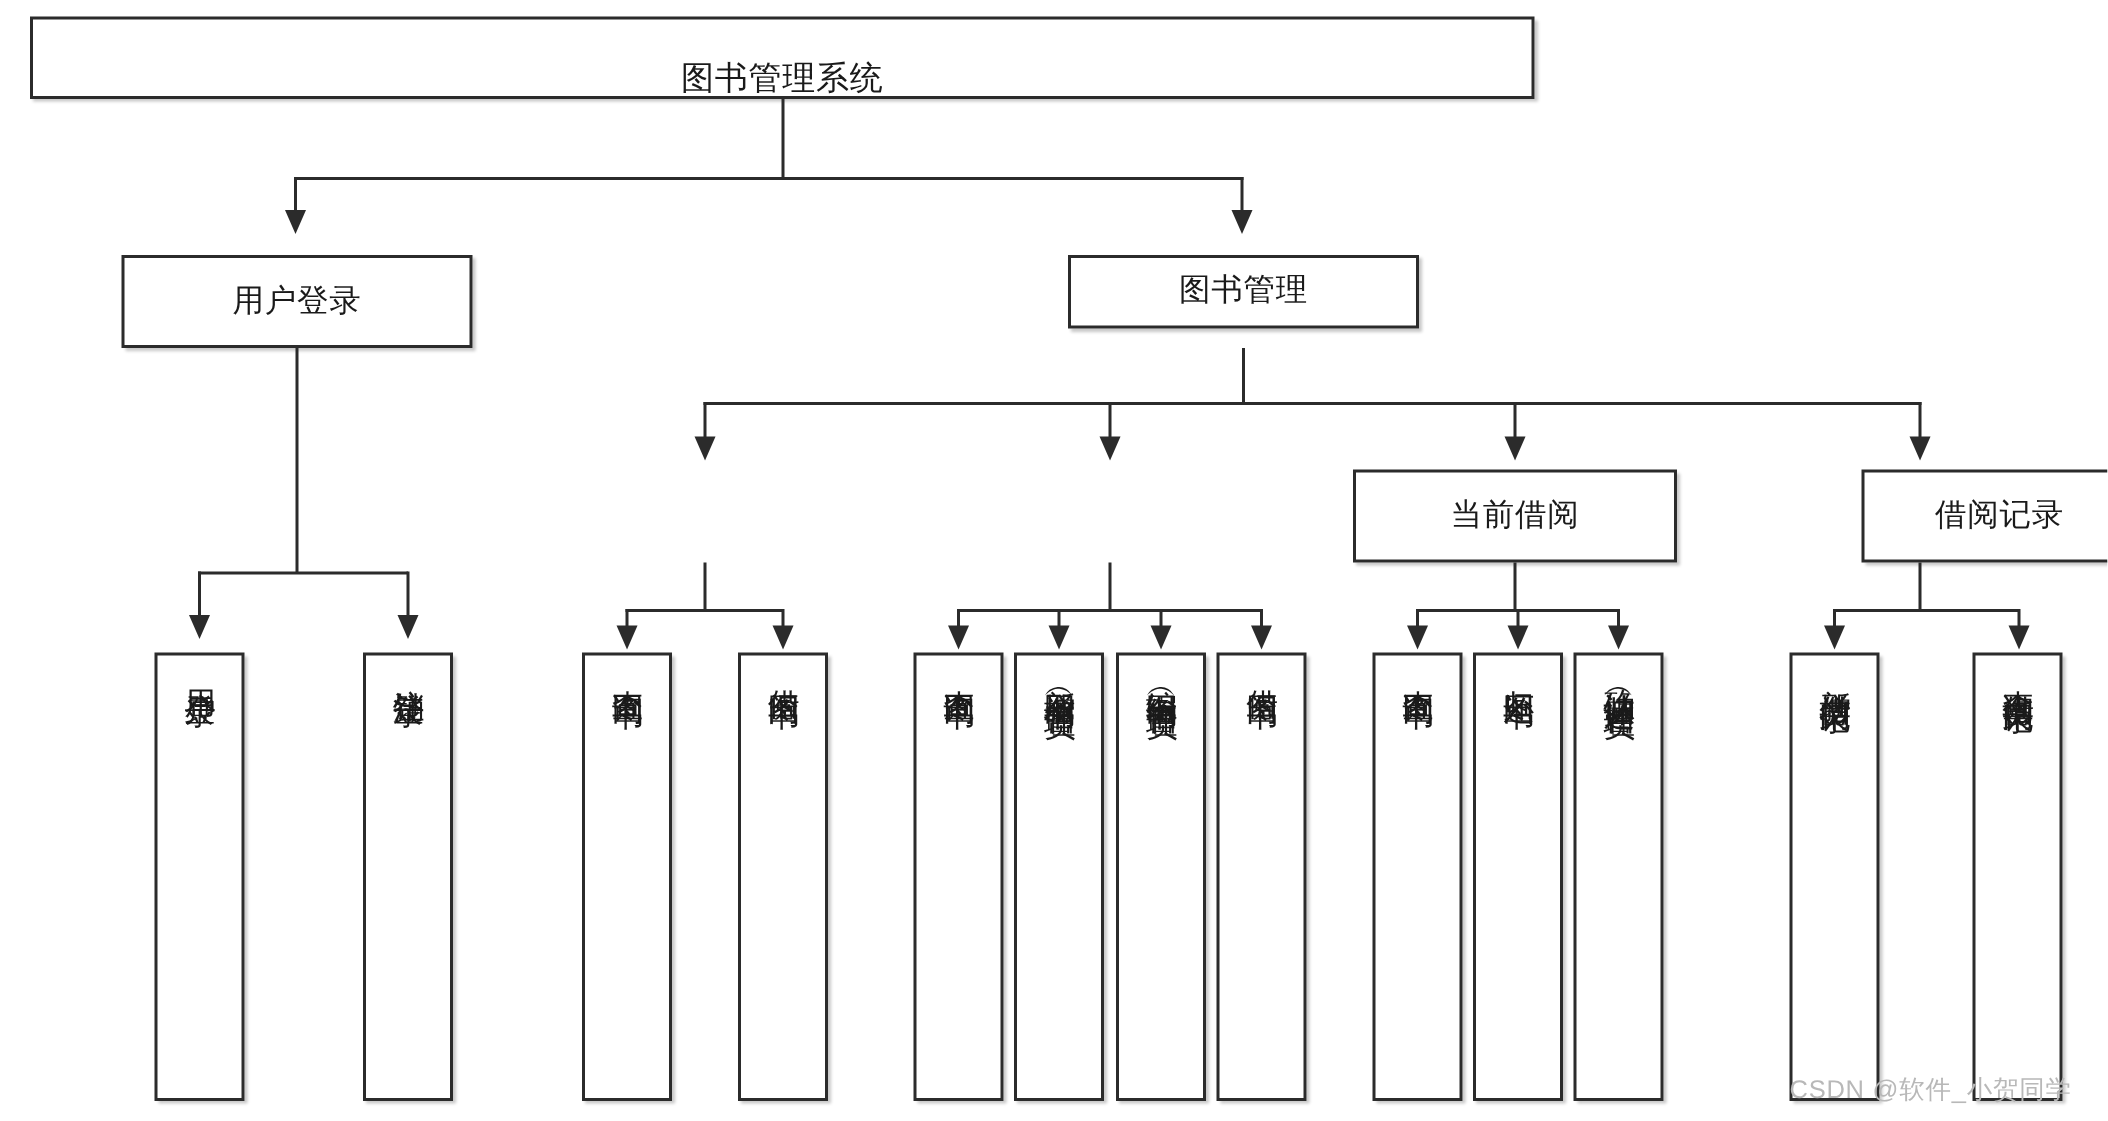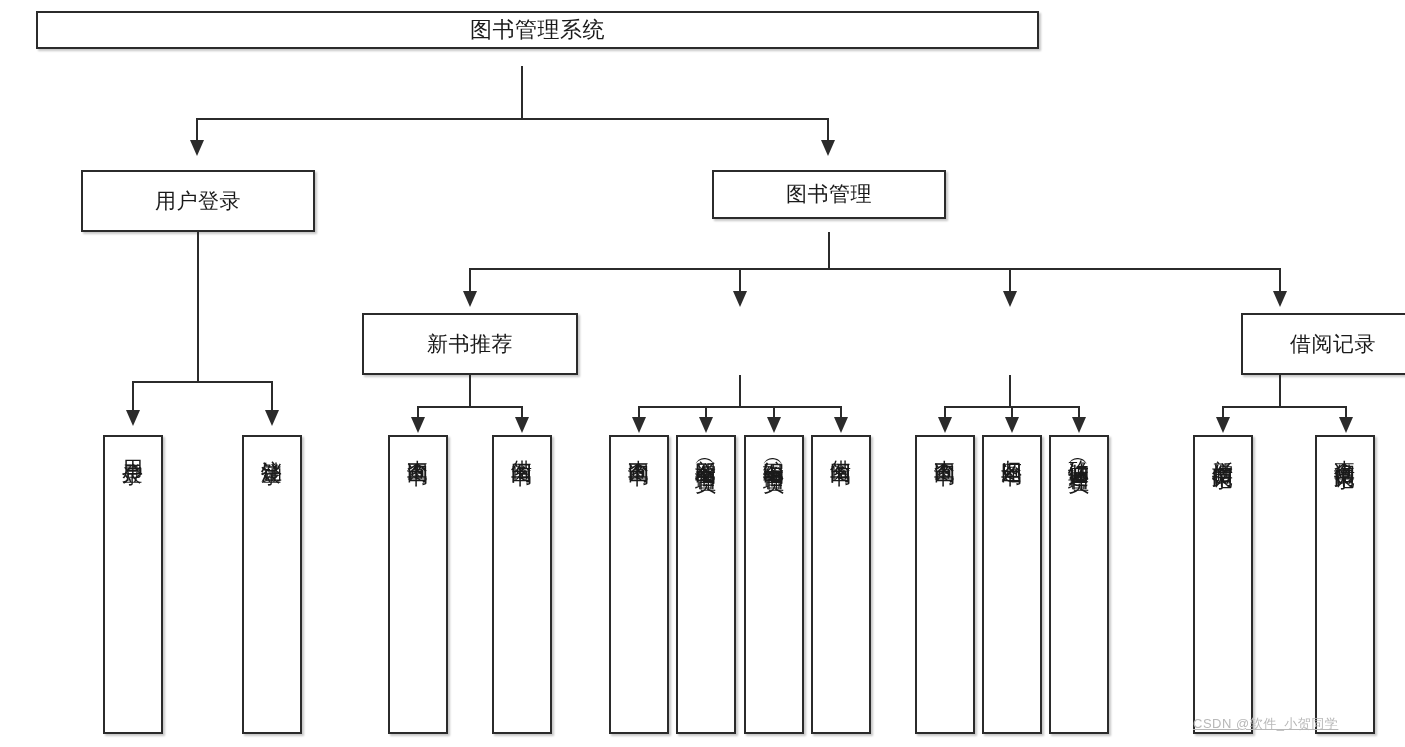--- a/index.html
+++ b/index.html
@@ -61,33 +61,32 @@
     position: absolute;
     width: 0;
     height: 0;
     border-left: 7px solid transparent;
     border-right: 7px solid transparent;
     border-top: 16px solid #2b2b2b;
   }
   
   #watermark {
     position: absolute;
-    font-size: 13px;
+    font-size: 17px;
     color: #b8b8b8;
     white-space: nowrap;
     letter-spacing: 0.5px;
-    text-decoration: underline;
   }
 </style>
 </head>
 <body>
 
 <div id="canvas">
 
-  <div class="node root" style="left:36px; top:11px; width:1003px; height:38px;">
+  <div class="node root" style="left:20px; top:11px; width:1003px; height:55px;align-items:flex-end;">
     <span class="label">图书管理系统</span>
   </div>
 
   <div class="conn v" style="left:521px; top:66px; width:2px; height:53px;"></div>
 
   <div class="conn h" style="left:196px; top:118px; width:633px; height:2px;"></div>
   <div class="conn v" style="left:196px; top:118px; width:2px; height:25px;"></div>
   <div class="arrow" style="left:190px; top:140px;"></div>
   <div class="conn v" style="left:827px; top:118px; width:2px; height:25px;"></div>
   <div class="arrow" style="left:821px; top:140px;"></div>
@@ -110,22 +109,22 @@
   <div class="conn h" style="left:469px; top:268px; width:812px; height:2px;"></div>
   <div class="conn v" style="left:469px; top:268px; width:2px; height:26px;"></div>
   <div class="arrow" style="left:463px; top:291px;"></div>
   <div class="conn v" style="left:739px; top:268px; width:2px; height:26px;"></div>
   <div class="arrow" style="left:733px; top:291px;"></div>
   <div class="conn v" style="left:1009px; top:268px; width:2px; height:26px;"></div>
   <div class="arrow" style="left:1003px; top:291px;"></div>
   <div class="conn v" style="left:1279px; top:268px; width:2px; height:26px;"></div>
   <div class="arrow" style="left:1273px; top:291px;"></div>
 
-  <div class="node" style="left:362px; top:313px; width:216px; height:62px;">
-    <span class="label">新书推荐</span>
+  <div class="node" style="left:902px; top:313px; width:216px; height:62px;">
+    <span class="label">当前借阅</span>
   </div>
   <div class="node" style="left:1241px; top:313px; width:184px; height:62px;">
     <span class="label">借阅记录</span>
   </div>
 
   <div class="conn v" style="left:469px; top:375px; width:2px; height:32px;"></div>
   <div class="conn h" style="left:417px; top:406px; width:105px; height:2px;"></div>
   <div class="conn v" style="left:417px; top:406px; width:2px; height:14px;"></div>
   <div class="arrow" style="left:411px; top:417px;"></div>
   <div class="conn v" style="left:521px; top:406px; width:2px; height:14px;"></div>

